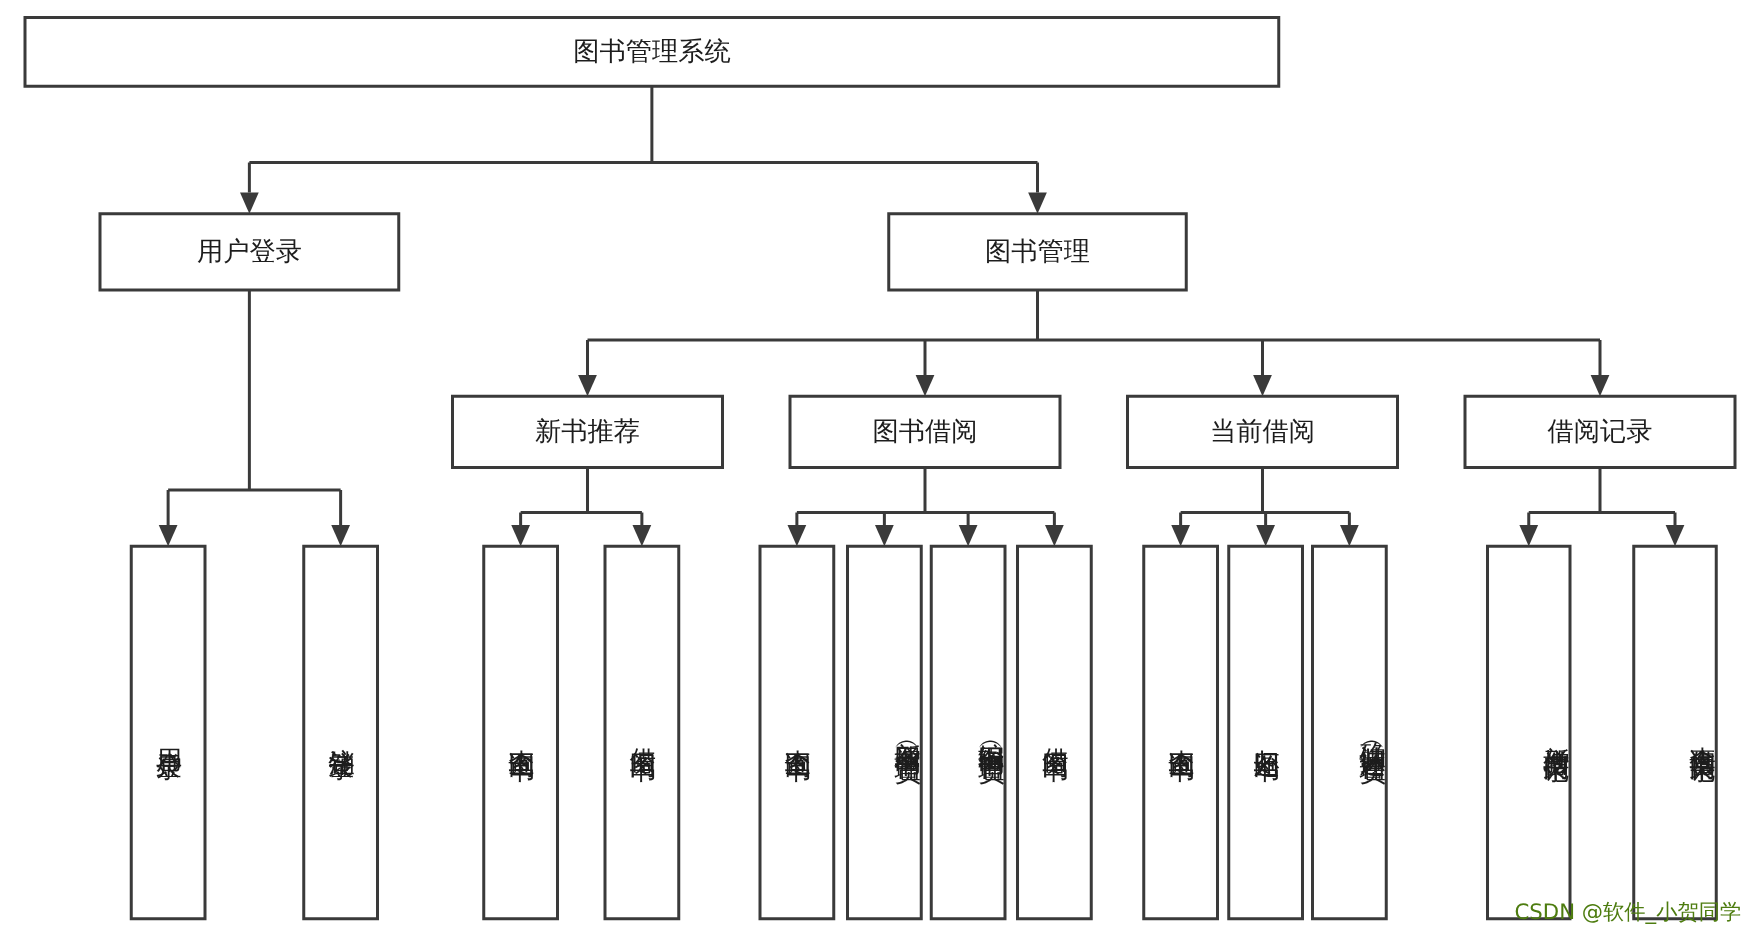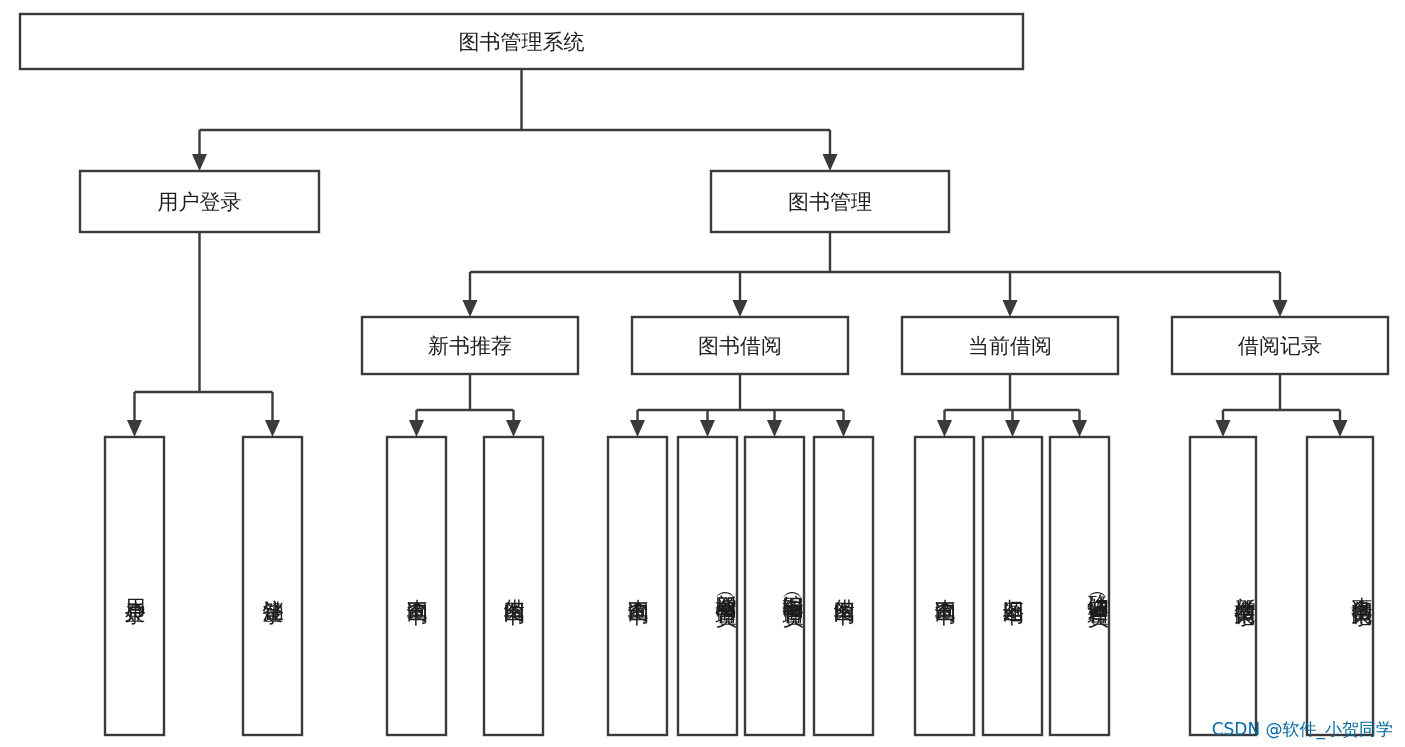--- a/index.html
+++ b/index.html
@@ -66,21 +66,21 @@
   }
   .leaf-label.center-start {
     align-items: center;
   }
   .watermark {
     position: absolute;
     right: 12px;
     bottom: 6px;
     font-family: "DejaVu Sans", "Liberation Sans", sans-serif;
     font-size: 17px;
-    color: #0369a1;
+    color: #4d7c0f;
     white-space: nowrap;
     user-select: none;
   }
 </style>
 </head>
 <body>
 
 <div id="diagram-root">
 
   <svg class="diagram-canvas" viewBox="0 0 1405 747">

